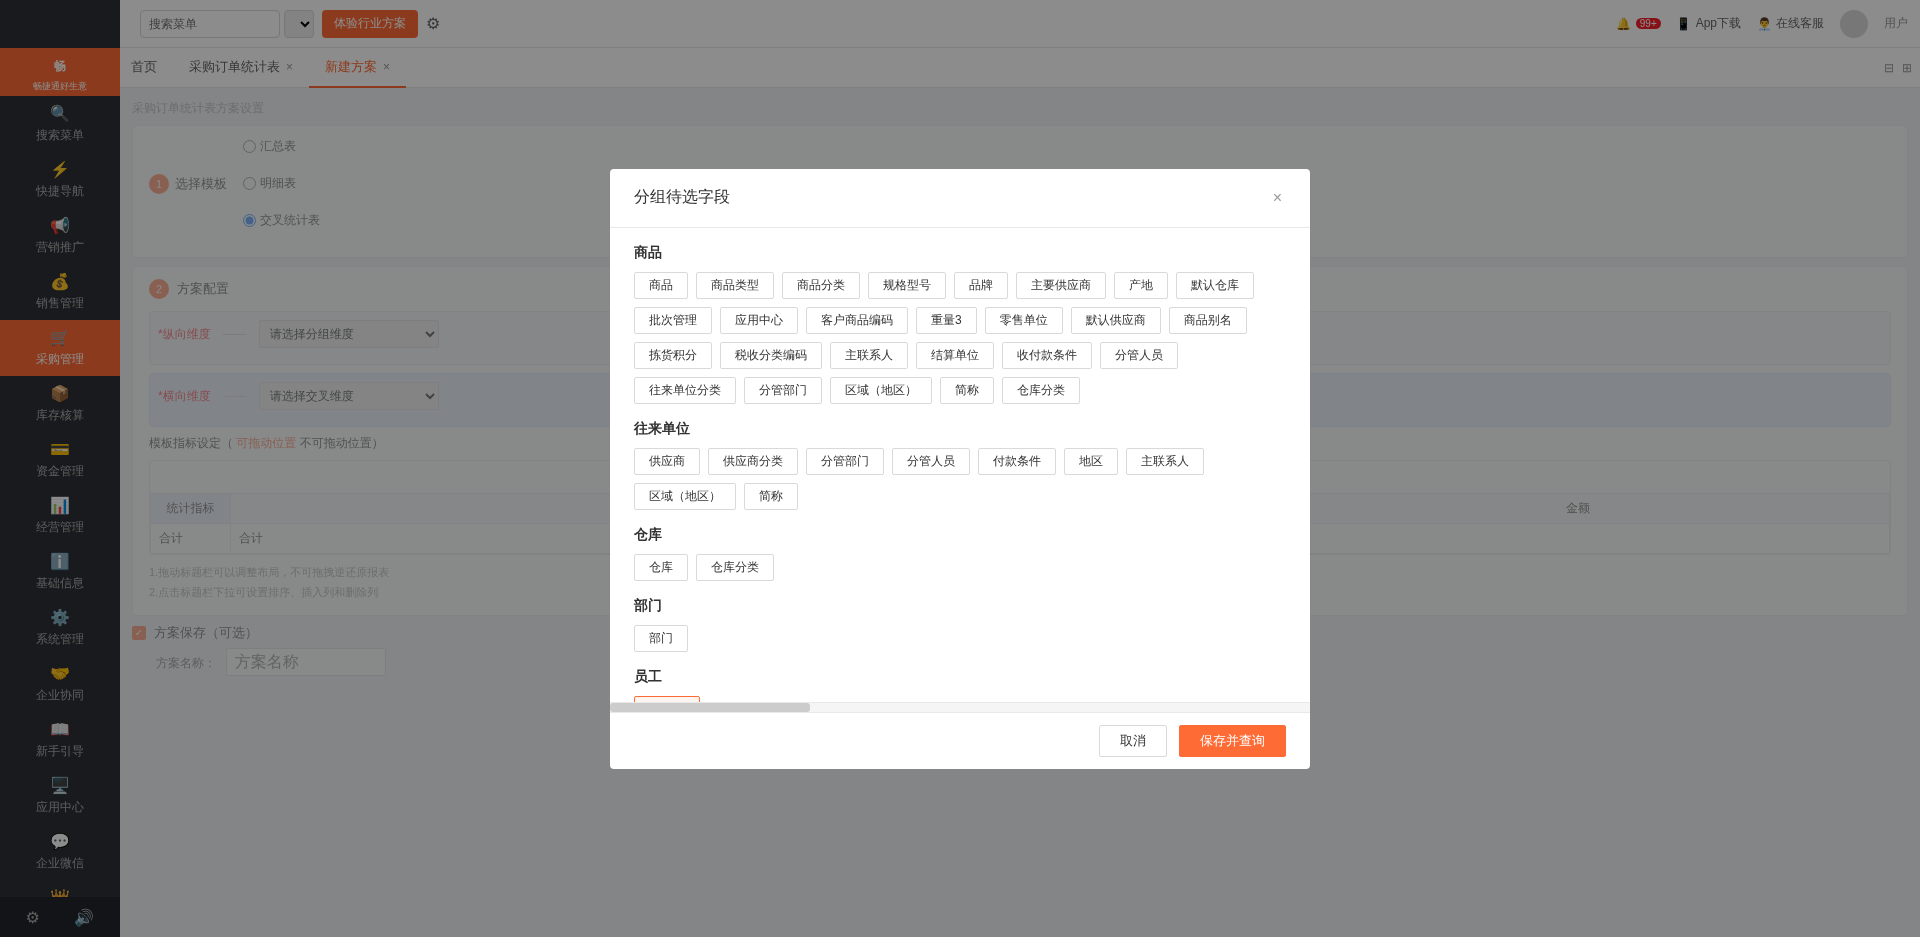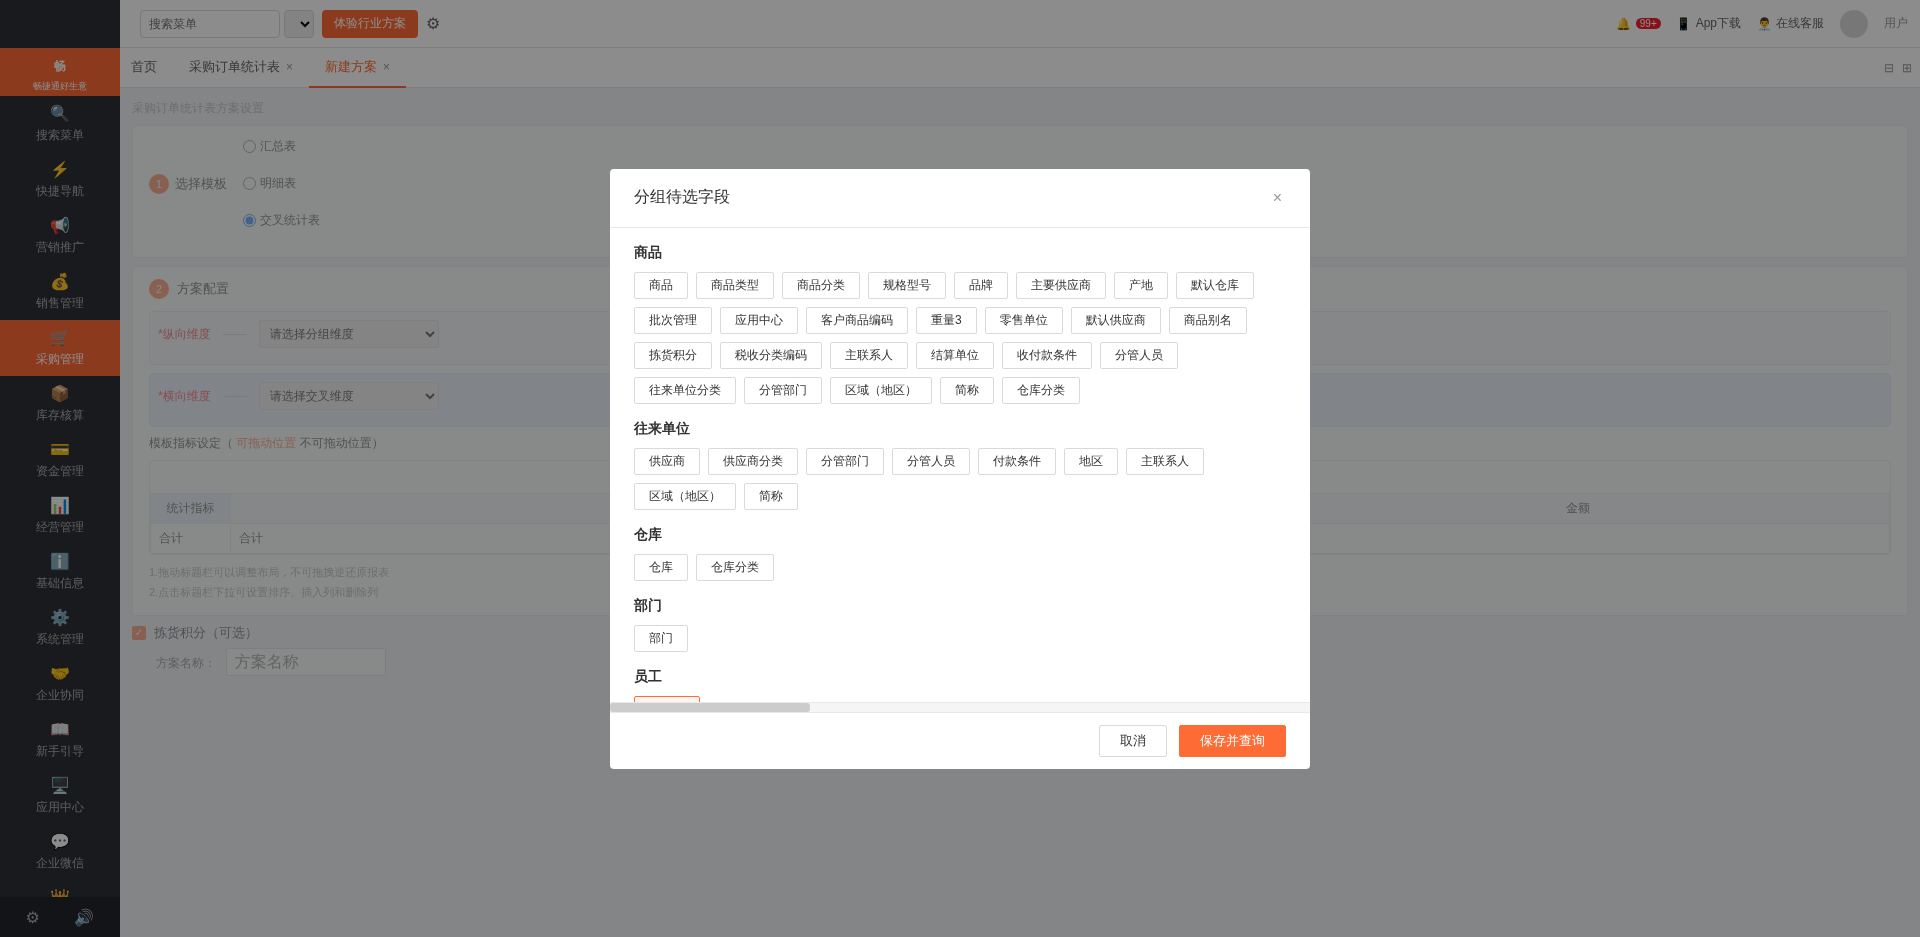--- a/index.html
+++ b/index.html
@@ -411,21 +411,21 @@
     </div>
 
     <div class="hint-text">
       <div>1.拖动标题栏可以调整布局，不可拖拽逆还原报表</div>
       <div>2.点击标题栏下拉可设置排序、插入列和删除列</div>
     </div>
   </div>
 
   <div style="display:flex;align-items:center;gap:8px;margin-top:8px;">
     <div class="checkbox-icon">✓</div>
-    <span>拣货积分（可选）</span>
+    <span>方案保存（可选）</span>
   </div>
   <div style="margin-top:6px;padding-left:24px;">
     <span style="font-size:12px;color:#666;margin-right:6px;">方案名称：</span>
     <input type="text" class="save-input" placeholder="方案名称" style="">
   </div>
 </div>
 
 <div class="modal">
   <div class="modal-header">
     <span class="modal-title">分组待选字段</span>

